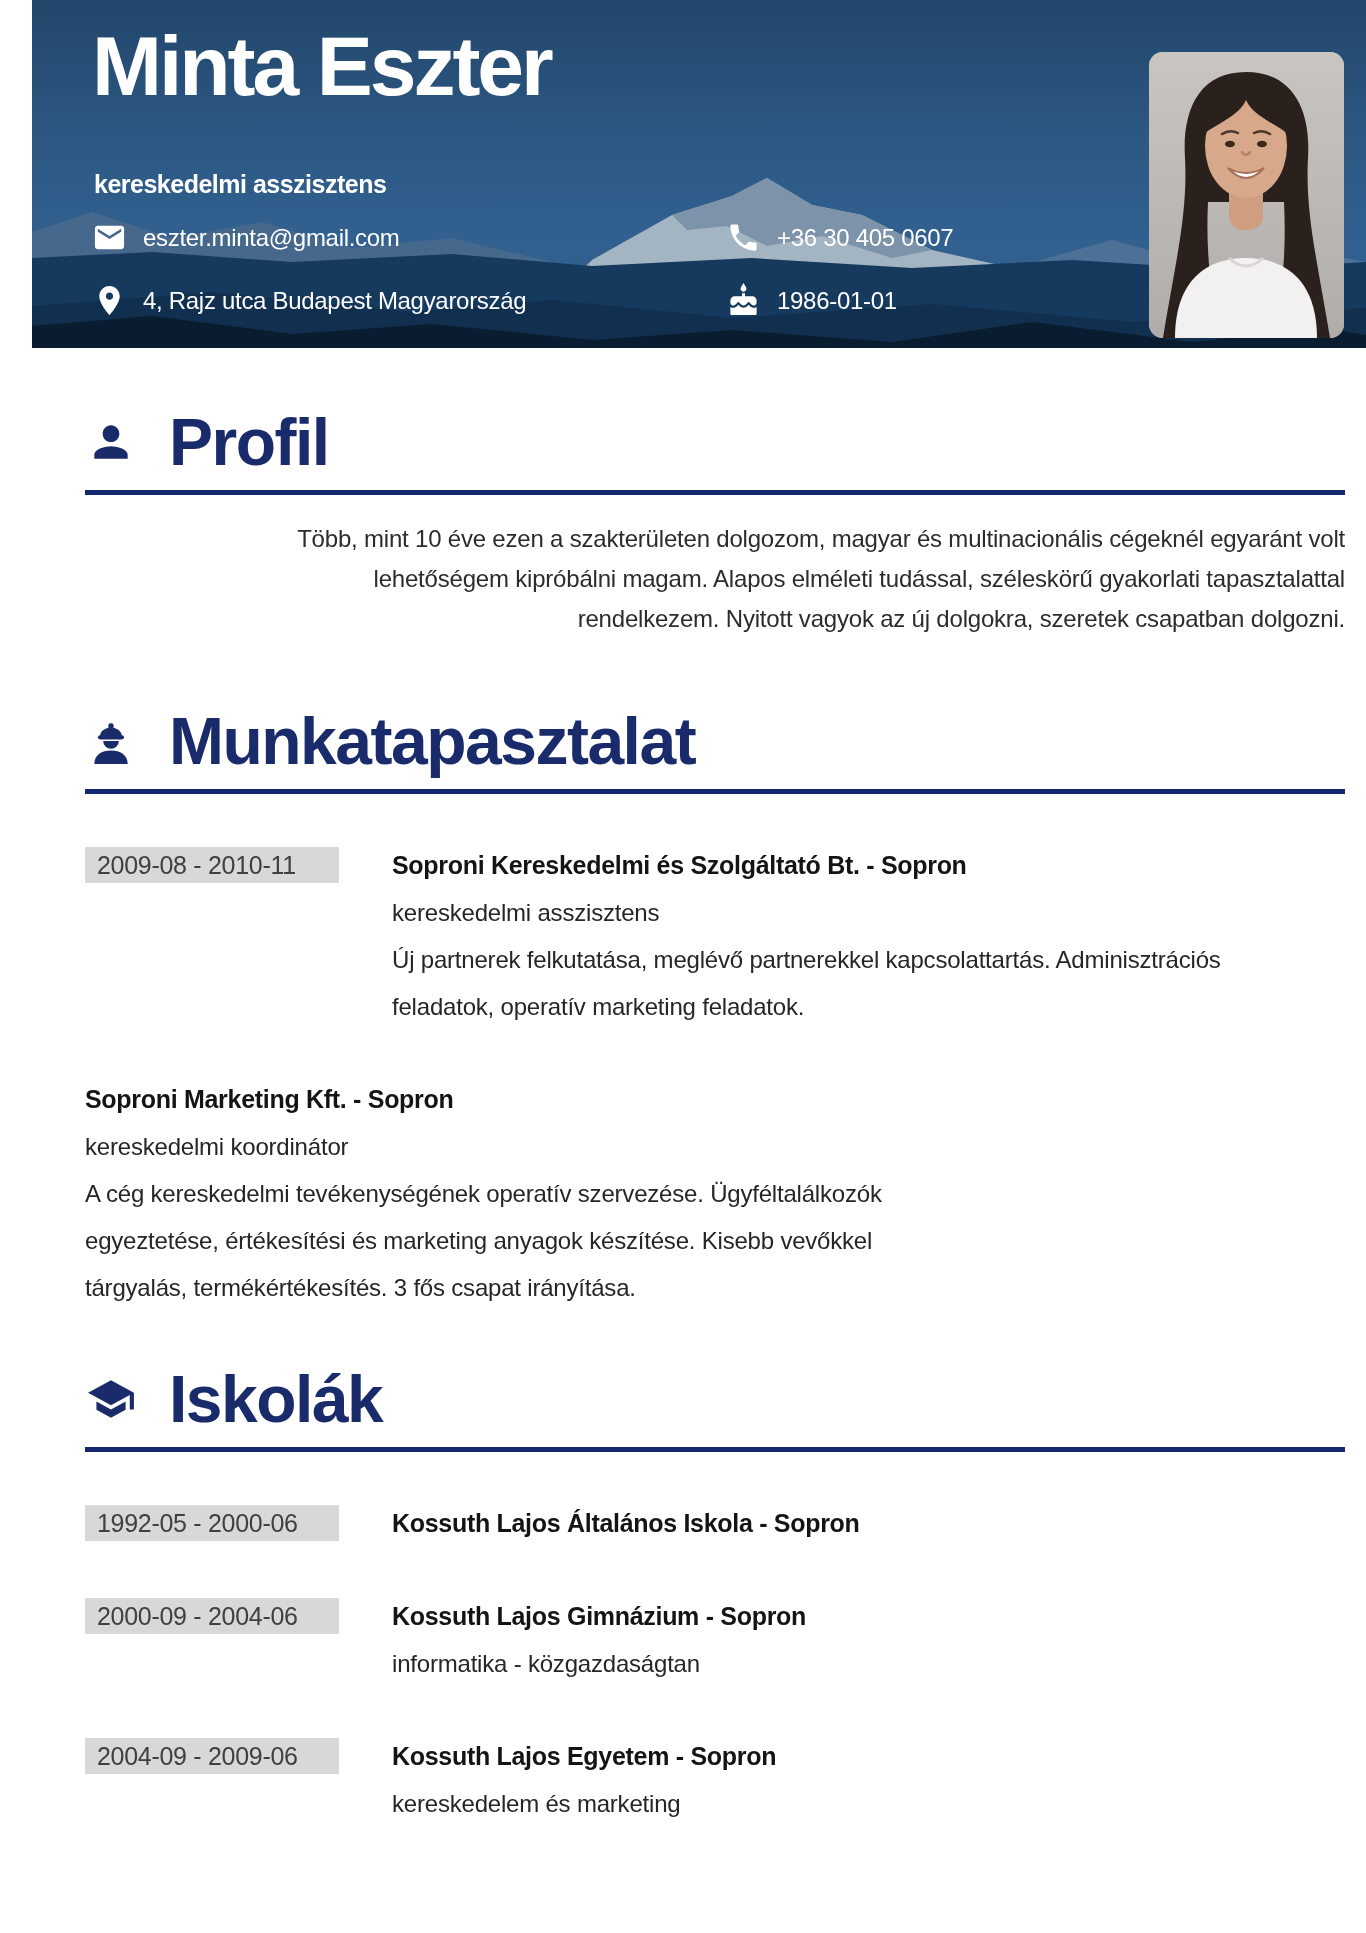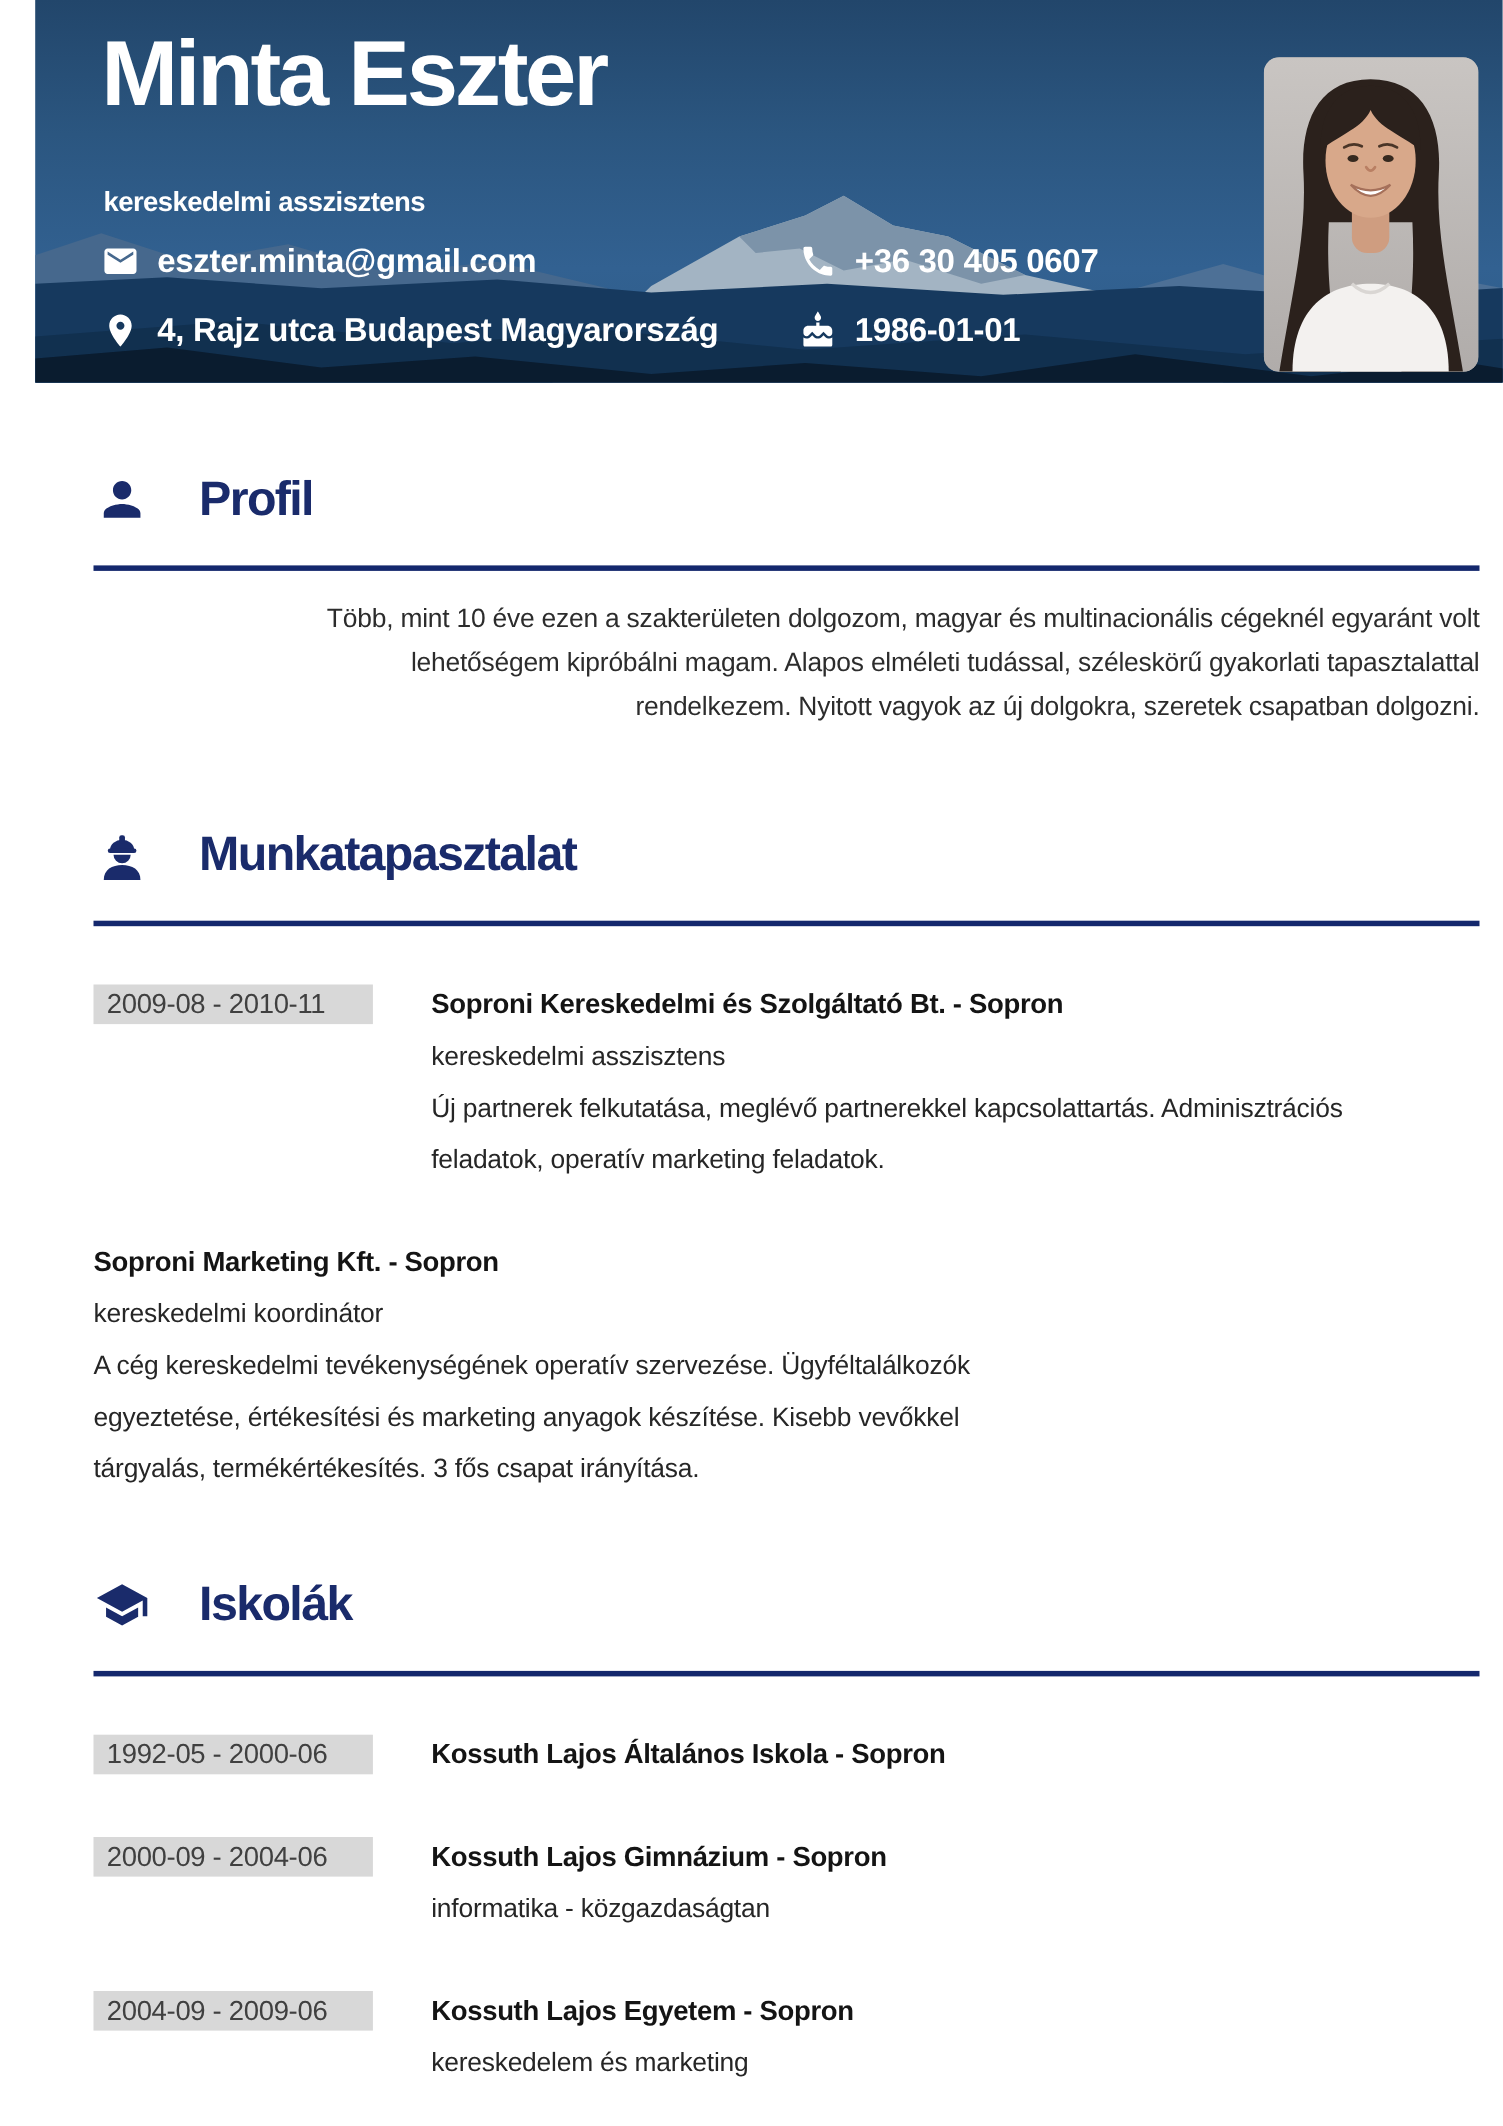--- a/index.html
+++ b/index.html
@@ -19,34 +19,34 @@
     position:absolute; left:60px; top:22px; font-size:84px; font-weight:bold;
     letter-spacing:-3px; line-height:1.05; white-space:nowrap;
   }
   .hdr-job {
     position:absolute; left:62px; top:170px; font-size:25px; font-weight:bold; letter-spacing:-0.5px;
   }
   .contacts {
     position:absolute; left:60px; top:216px;
     display:grid; grid-template-columns:634px auto; grid-auto-rows:43px; row-gap:20px;
   }
-  .contact { display:flex; align-items:center; gap:16px; font-size:30px; letter-spacing:-0.3px;font-weight:bold; }
+  .contact { display:flex; align-items:center; gap:16px; font-size:24px; letter-spacing:-0.3px; }
   .contact .cicon { width:35px; height:35px; flex:none; display:flex; align-items:center; justify-content:center; }
   .contact .cicon svg { width:35px; height:35px; fill:#ffffff; }
   .photo {
     position:absolute; right:54px; top:52px; width:195px; height:286px;
     border-radius:14px; overflow:hidden; background:#bcb8b5;
   }
   .photo svg { display:block; width:100%; height:100%; }
   
   .main { padding:0 53px; }
   .sec-head { display:flex; align-items:center; gap:28px; color:#1a2b6b; }
   .sec-head .hicon { width:52px; height:52px; flex:none; display:flex; align-items:center; justify-content:center; }
   .sec-head .hicon svg { width:50px; height:50px; fill:#1a2b6b; }
-  .sec-title { margin:16px; font-size:44px; font-weight:bold; letter-spacing:-1.5px; line-height:68px; }
+  .sec-title { margin:4px; font-size:66px; font-weight:bold; letter-spacing:-1.5px; line-height:68px; }
   .rule { height:5px; background:#14286d; margin-top:10px; }
   .sec-profile .sec-head { margin-top:56px; }
   .sec-experience .sec-head { margin-top:64px; }
   .sec-education .sec-head { margin-top:50px; }
   .profile-text {
     margin-top:24px; font-size:24px; line-height:40px; color:#2c2c2c;
     letter-spacing:-0.2px; white-space:pre-line;text-align:right;
   }
   .entry { display:flex; align-items:flex-start; }
   .entry.first { margin-top:48px; }

